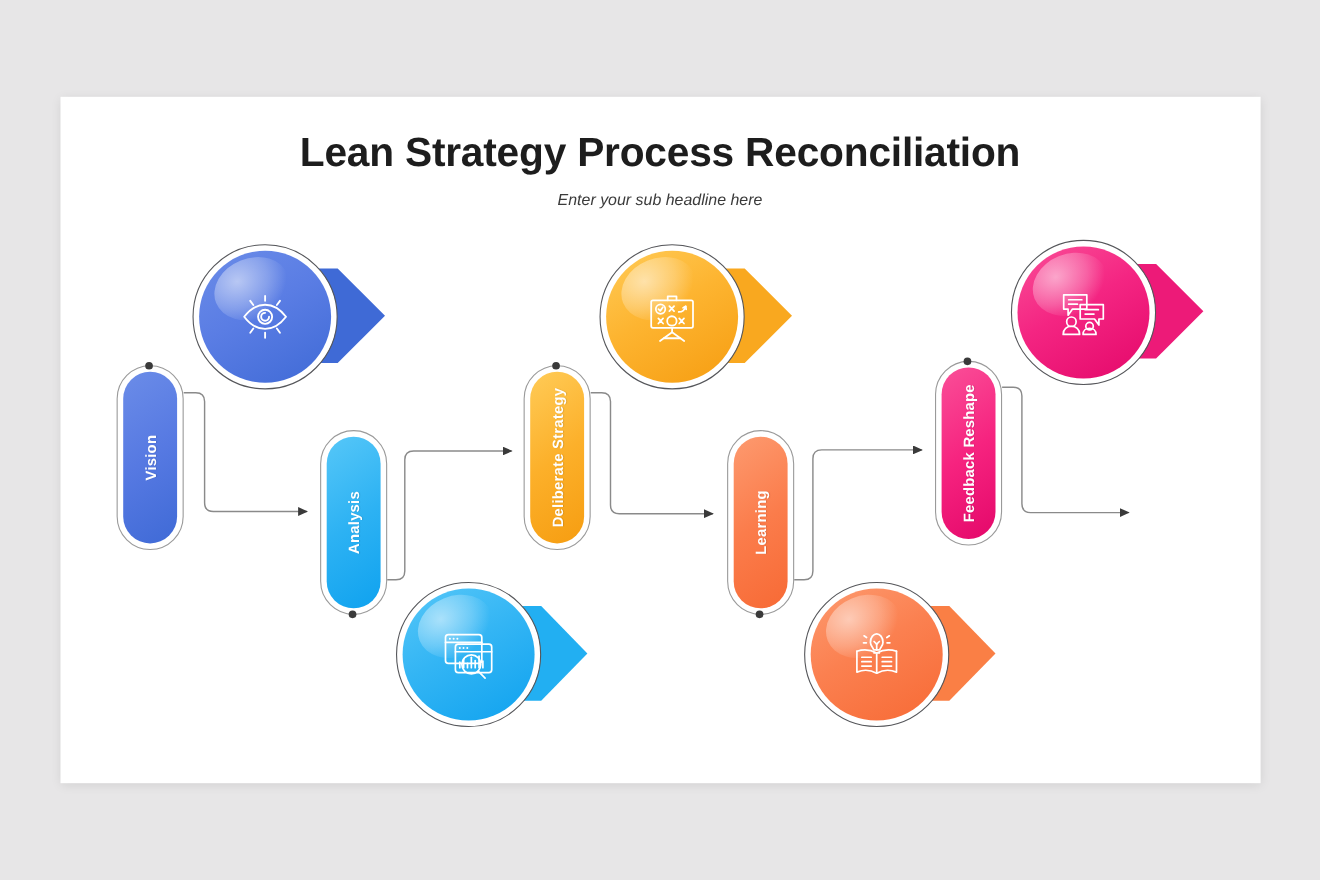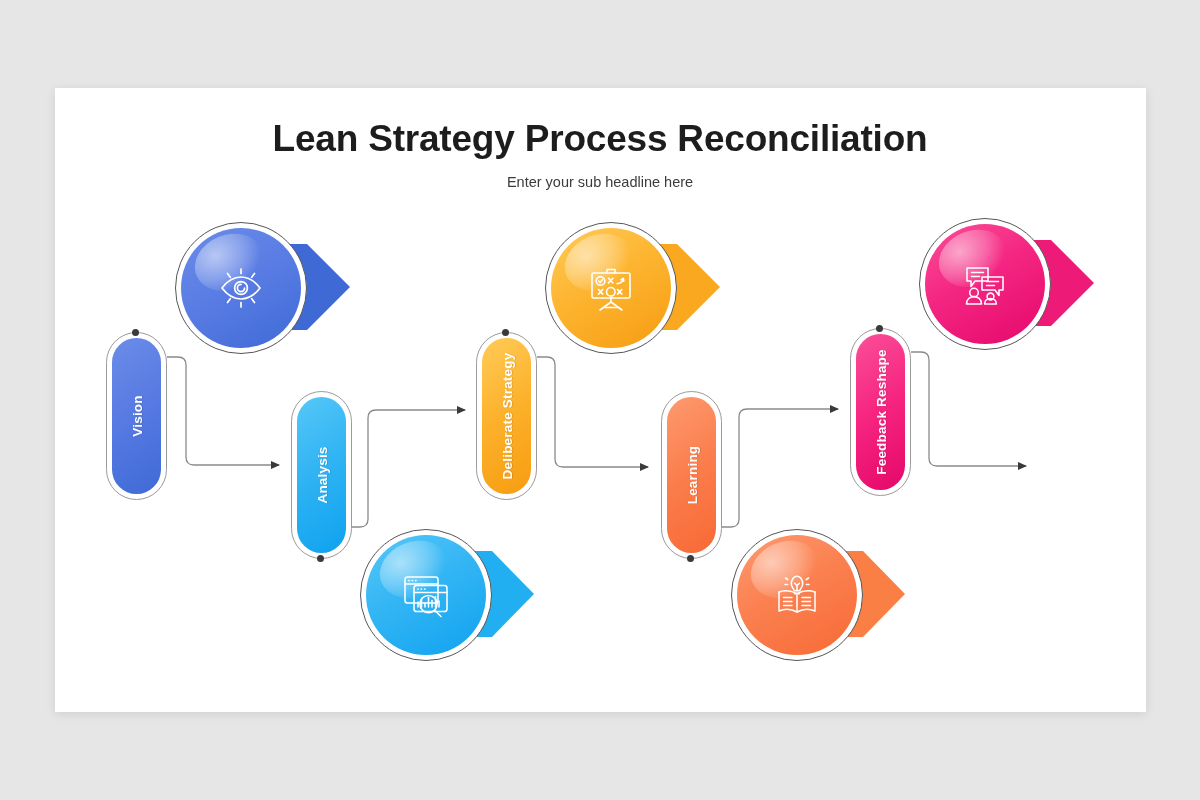--- a/index.html
+++ b/index.html
@@ -45,20 +45,21 @@
     white-space: nowrap;
   }
   #subtitle {
     position: absolute;
     left: 0;
     top: 174px;
     width: 1200px;
     text-align: center;
     font-size: 14.5px;
     color: #3b3b3b;
+    font-style: italic;
   }
 
   
   #connectors {
     position: absolute;
     left: 0; top: 0;
     width: 1200px;
     height: 800px;
     pointer-events: none;
   }

